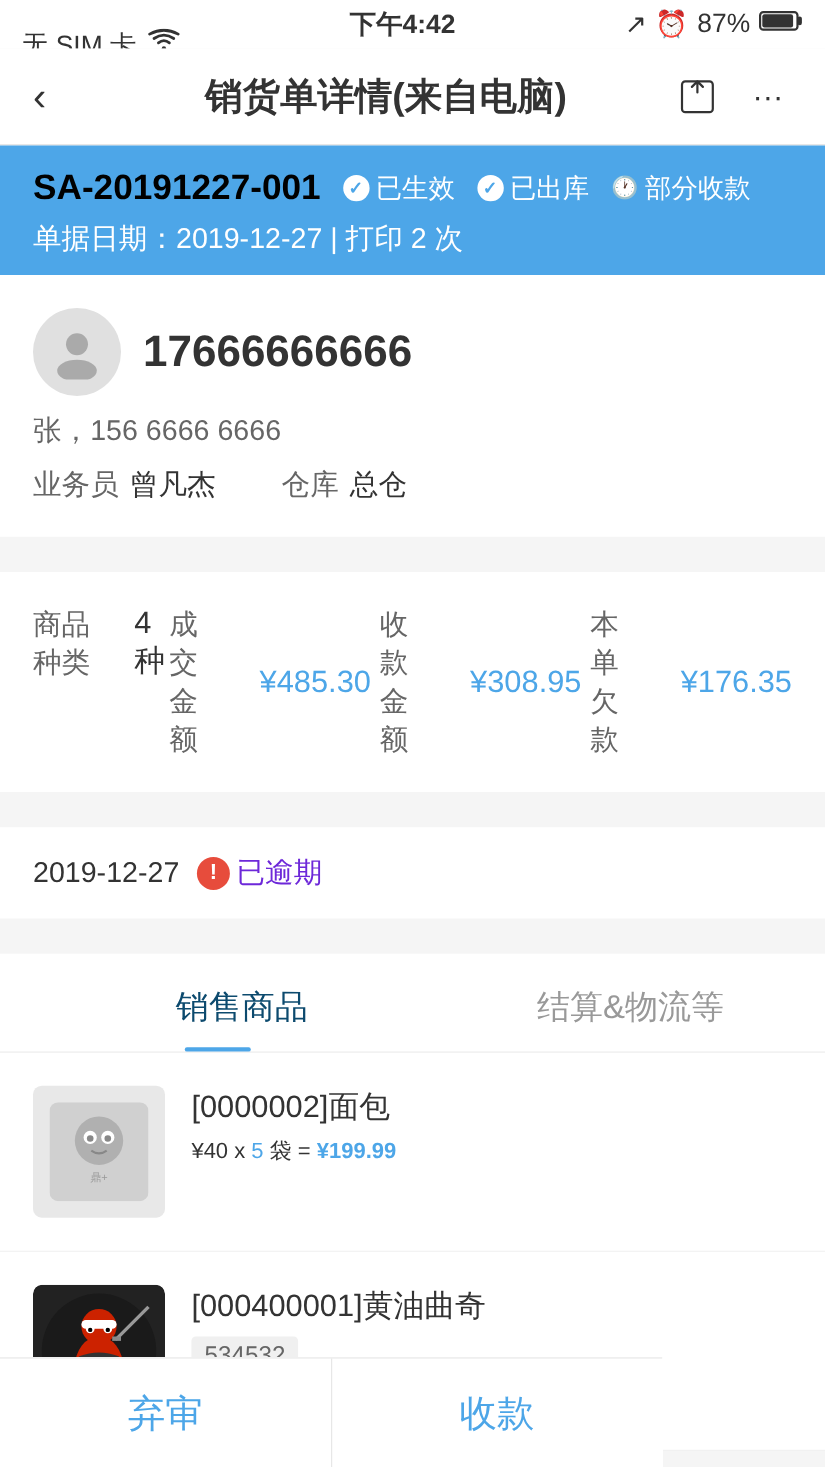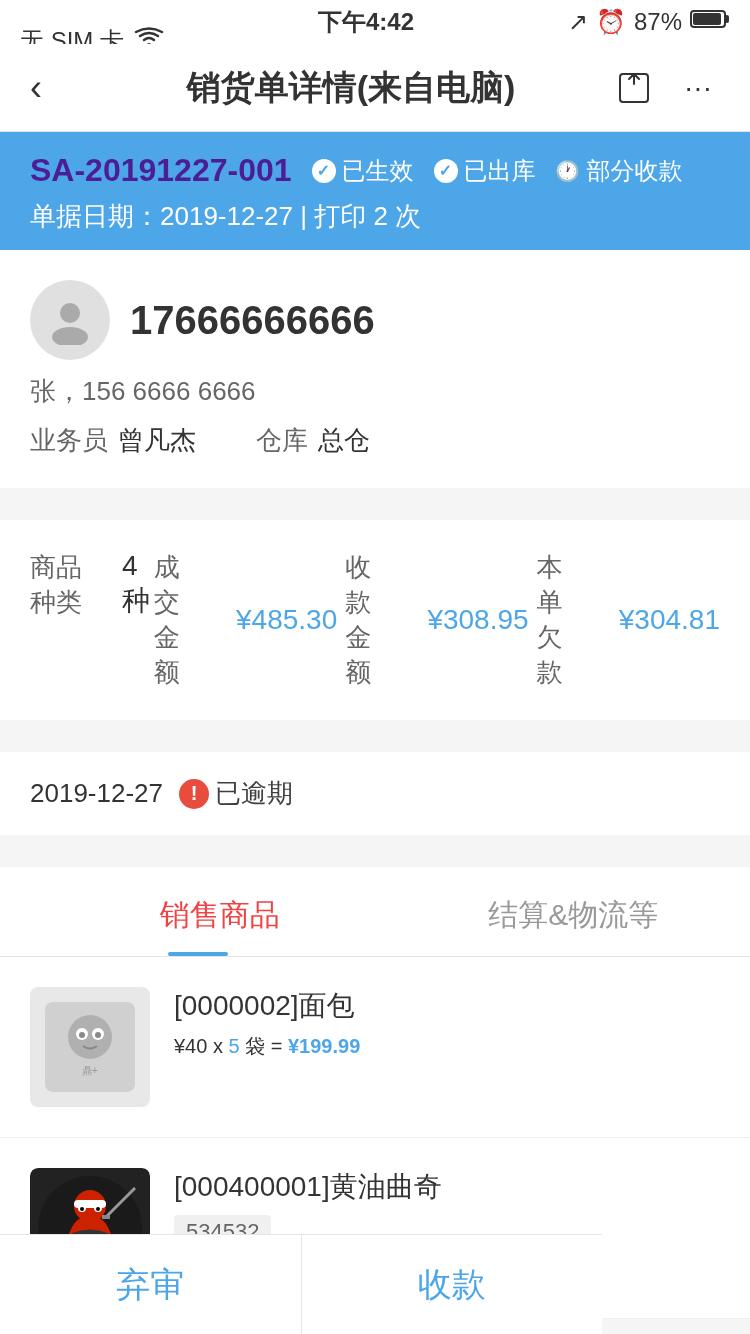--- a/index.html
+++ b/index.html
@@ -74,21 +74,21 @@
     }
     .header-banner-row1 {
       display: flex;
       align-items: center;
       gap: 20px;
       margin-bottom: 10px;
     }
     .order-number {
       font-size: 32px;
       font-weight: 700;
-      color: #4c1d95;
+      color: #000000;
     }
     .badge {
       display: flex;
       align-items: center;
       gap: 6px;
       font-size: 24px;
       color: #fff;
     }
     .badge-check {
       width: 24px;
@@ -233,21 +233,21 @@
       border-radius: 50%;
       display: flex;
       align-items: center;
       justify-content: center;
       color: #fff;
       font-size: 20px;
       font-weight: 700;
     }
     .overdue-text {
       font-size: 26px;
-      color: #404040;
+      color: #6d28d9;
     }
 
     
     .tabs-section {
       background: #fff;
       margin-bottom: 0;
     }
     .tabs-row {
       display: flex;
       border-bottom: 1px solid #e5e5e5;
@@ -255,21 +255,21 @@
     .tab-item {
       flex: 1;
       text-align: center;
       padding: 28px 0 20px;
       font-size: 30px;
       color: #999;
       cursor: pointer;
       position: relative;
     }
     .tab-item.active {
-      color: #ef4444;
+      color: #0c4a6e;
       padding-left: 43px;
     }
     .tab-item.active::after {
       content: '';
       position: absolute;
       bottom: 0;
       left: 50%;
       transform: translateX(-50%);
       width: 60px;
       height: 4px;
@@ -460,21 +460,21 @@
       <div class="stats-item">
         <span class="stats-item-label">成交金额</span>
         <span class="stats-item-value">¥485.30</span>
       </div>
       <div class="stats-item">
         <span class="stats-item-label">收款金额</span>
         <span class="stats-item-value">¥308.95</span>
       </div>
       <div class="stats-item">
         <span class="stats-item-label">本单欠款</span>
-        <span class="stats-item-value">¥304.81</span>
+        <span class="stats-item-value">¥176.35</span>
       </div>
     </div>
   </div>
 </div>
 
 <div class="section-divider"></div>
 
 <div class="due-section">
   <span class="due-date">2019-12-27</span>
   <div class="overdue-badge">

